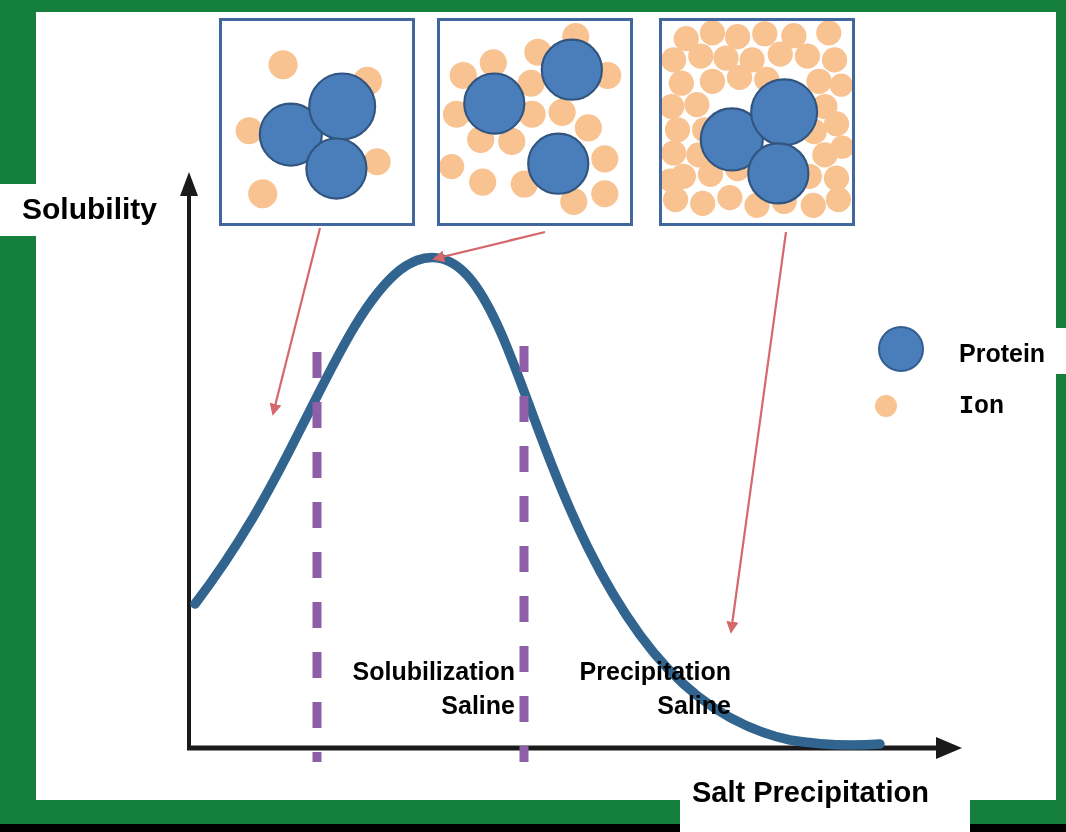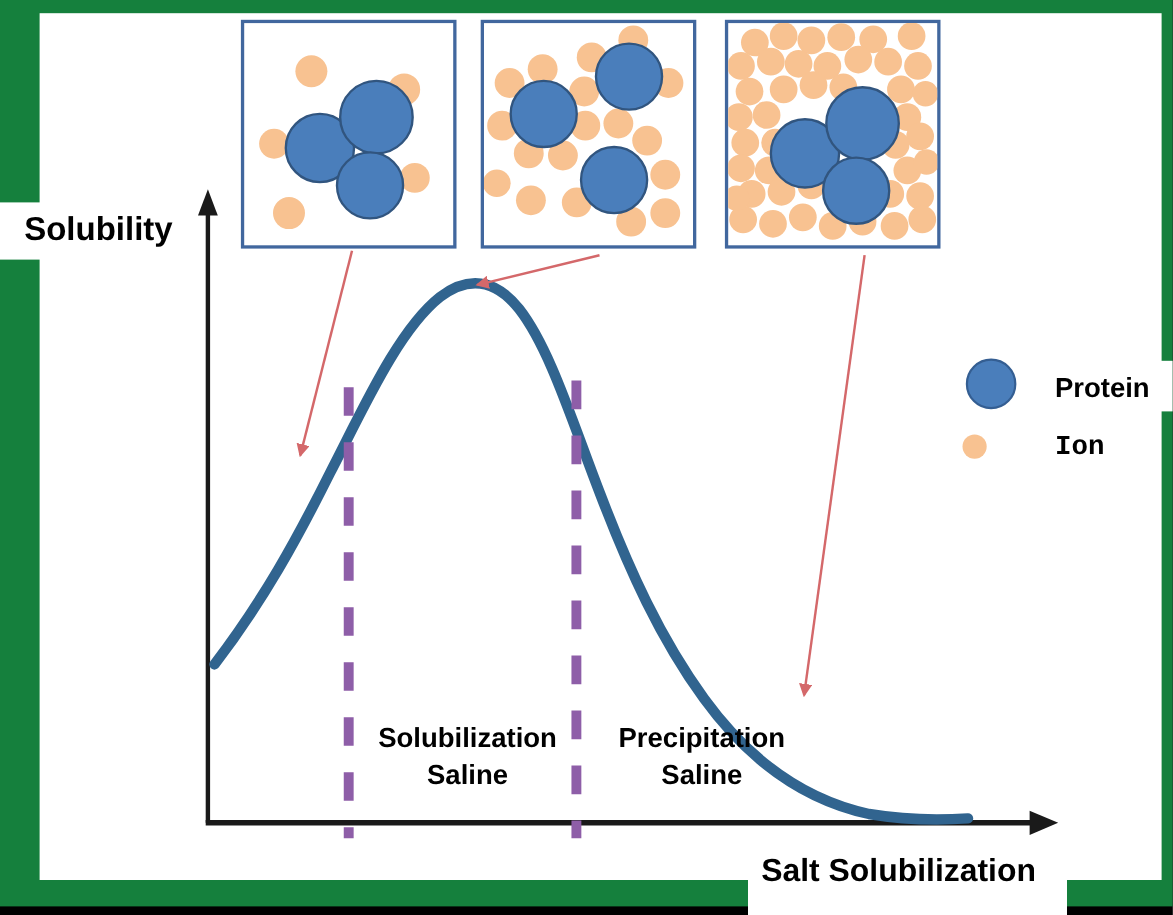--- a/index.html
+++ b/index.html
@@ -77,21 +77,21 @@
     top: 778px;
     font-size: 29px;
   }
 
   
   .region-label {
     position: absolute;
     font-weight: bold;
     font-size: 25px;
     color: #000000;
-    text-align: center;
+    text-align: right;
     line-height: 1.35;
     white-space: pre-line;
   }
   #region-label-solubilization {
     left: 335px;
     top: 655px;
     width: 180px;
   }
   #region-label-precipitation {
     left: 545px;
@@ -281,21 +281,21 @@
       <circle class="ion-circle" cx="186" cy="130" r="12"></circle>
       <circle class="ion-circle" cx="8" cy="164" r="12"></circle>
       <circle class="protein-circle" cx="72" cy="122" r="32"></circle>
       <circle class="protein-circle" cx="126" cy="94" r="34"></circle>
       <circle class="protein-circle" cx="120" cy="157" r="31"></circle>
     </svg>
   </div>
 
   <div class="axis-label" id="y-axis-label">Solubility</div>
 
-  <div class="axis-label" id="x-axis-label">Salt Solubilization</div>
+  <div class="axis-label" id="x-axis-label">Salt Precipitation</div>
 
   <div class="region-label" id="region-label-solubilization">Solubilization
 Saline</div>
 
   <div class="region-label" id="region-label-precipitation">Precipitation
 Saline</div>
 
   <div class="legend-swatch-protein"></div>
   <div class="legend-label" id="legend-label-protein">Protein</div>
 

